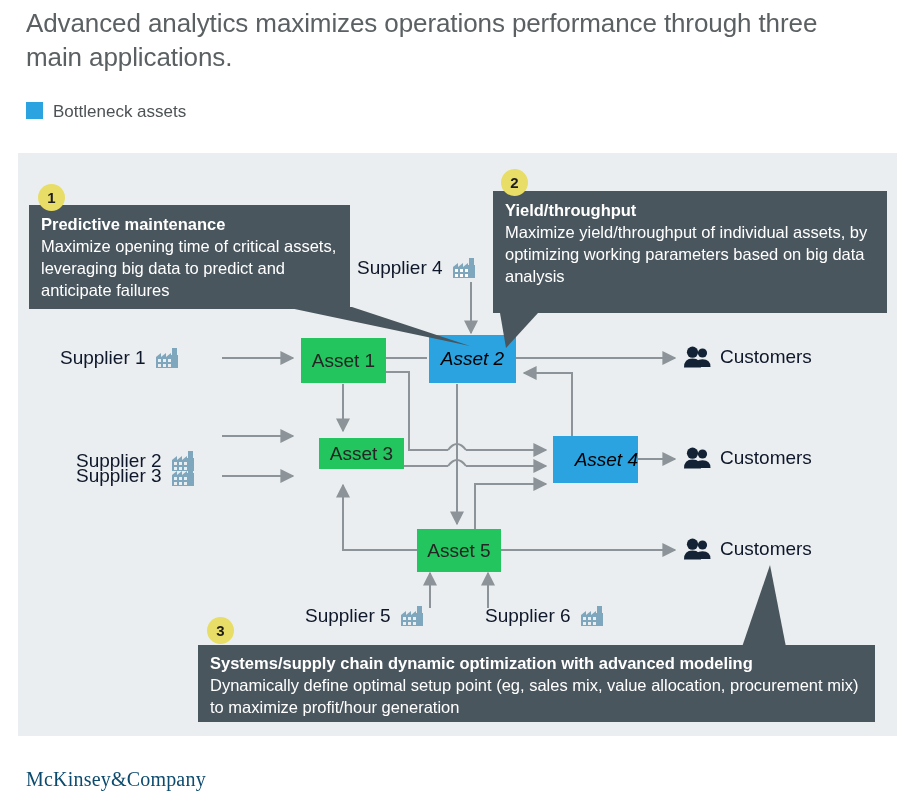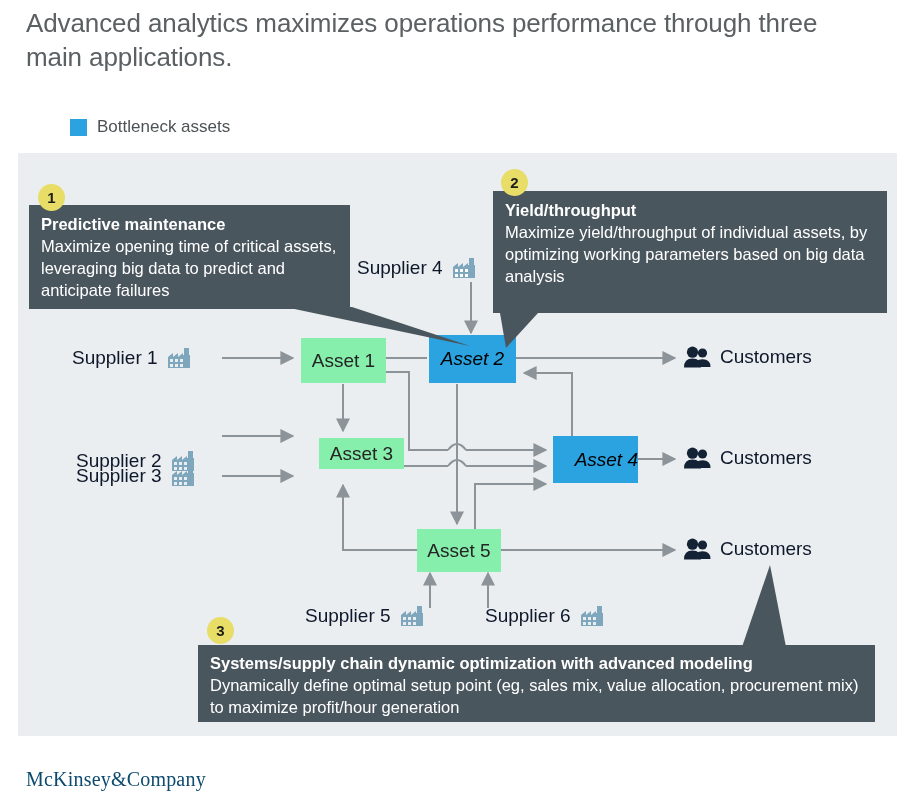--- a/index.html
+++ b/index.html
@@ -25,25 +25,23 @@
     line-height: 34px;
     color: #5b6063;
     font-weight: 400;
     letter-spacing: -0.1px;
   }
 
   
   #legend {
     position: absolute;
     left: 26px;
-    top: 117px;
+    top: 102px;
     display: flex;
-    align-items: center;
     gap: 10px;
-    margin-left: 44px;
   }
   #legend .swatch {
     width: 17px;
     height: 17px;
     background: #2aa3e0;
     display: block;
   }
   #legend .legend-label {
     font-size: 17px;
     color: #4d5255;
@@ -72,21 +70,21 @@
   
   .node {
     position: absolute;
     display: flex;
     align-items: center;
     justify-content: center;
     font-size: 19px;
     box-sizing: border-box;
   }
   .node.cream {
-    background: #86efac;
+    background: #22c55e;
     color: #252525;
     text-align: right;
   }
   .node.blue {
     background: #2aa3e0;
     color: #000000;
     font-style: italic;
   }
 
   
@@ -222,21 +220,21 @@
 </div>
 
 <div class="node blue" style="left:553px; top:436px; width:85px; height:47px;justify-content:flex-end;">
   <span>Asset 4</span>
 </div>
 
 <div class="node cream" style="left:417px; top:529px; width:84px; height:43px;">
   <span>Asset 5</span>
 </div>
 
-<div class="endpoint" style="left:72px; top:346px;justify-content:space-between;">
+<div class="endpoint" style="left:60px; top:346px;justify-content:space-between;">
   <span>Supplier 1</span>
   <svg class="icon-factory" width="26" height="24" viewBox="0 0 26 24">
     <rect x="17" y="2" width="5" height="9" fill="#7ea6bd"></rect>
     <path d="M1 22 L1 11 L6 7 L6 11 L11 7 L11 11 L16 7 L16 22 Z" fill="#7ea6bd"></path>
     <rect x="16" y="9" width="7" height="13" fill="#7ea6bd"></rect>
     <rect x="3" y="13" width="3" height="3" fill="#eaeef0"></rect>
     <rect x="8" y="13" width="3" height="3" fill="#eaeef0"></rect>
     <rect x="13" y="13" width="3" height="3" fill="#eaeef0"></rect>
     <rect x="3" y="18" width="3" height="3" fill="#eaeef0"></rect>
     <rect x="8" y="18" width="3" height="3" fill="#eaeef0"></rect>

